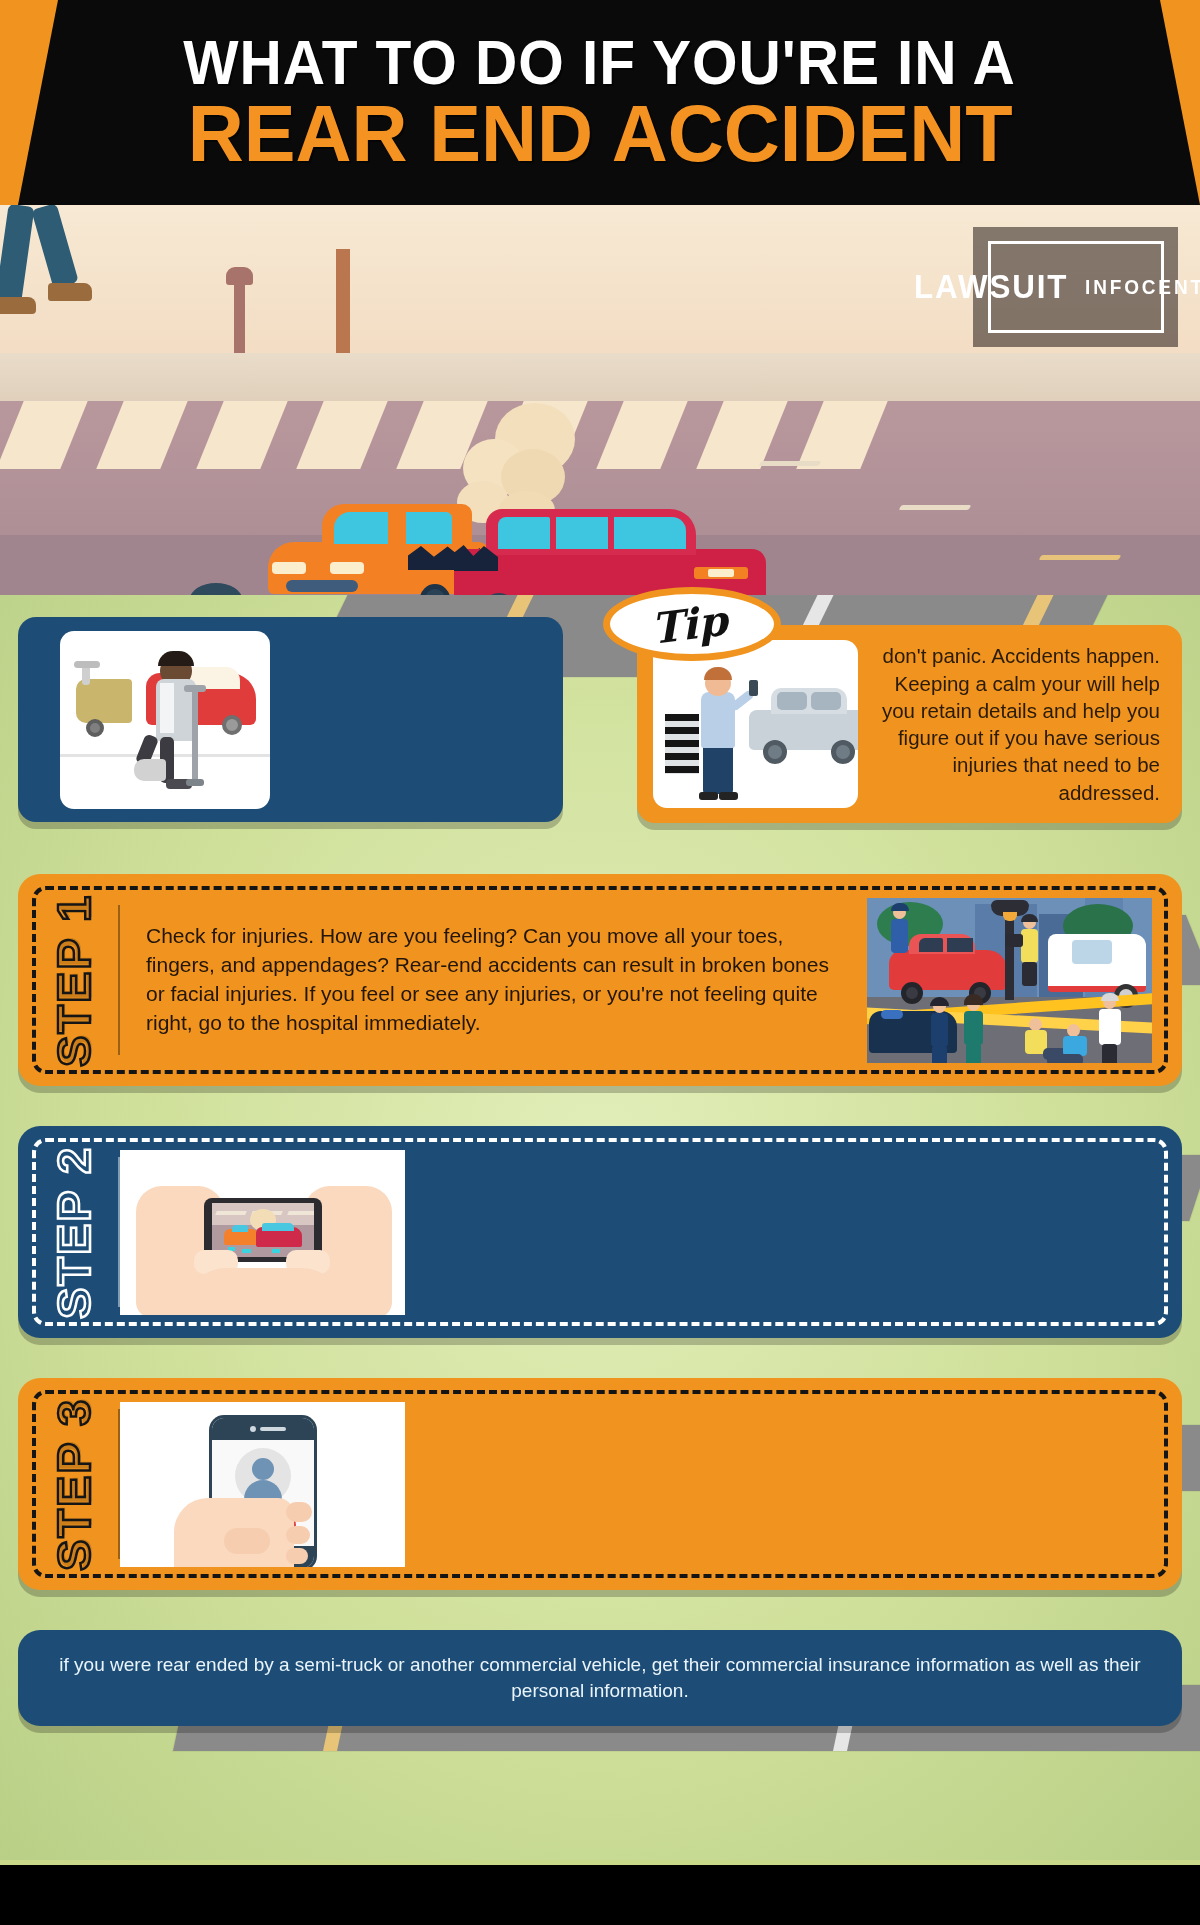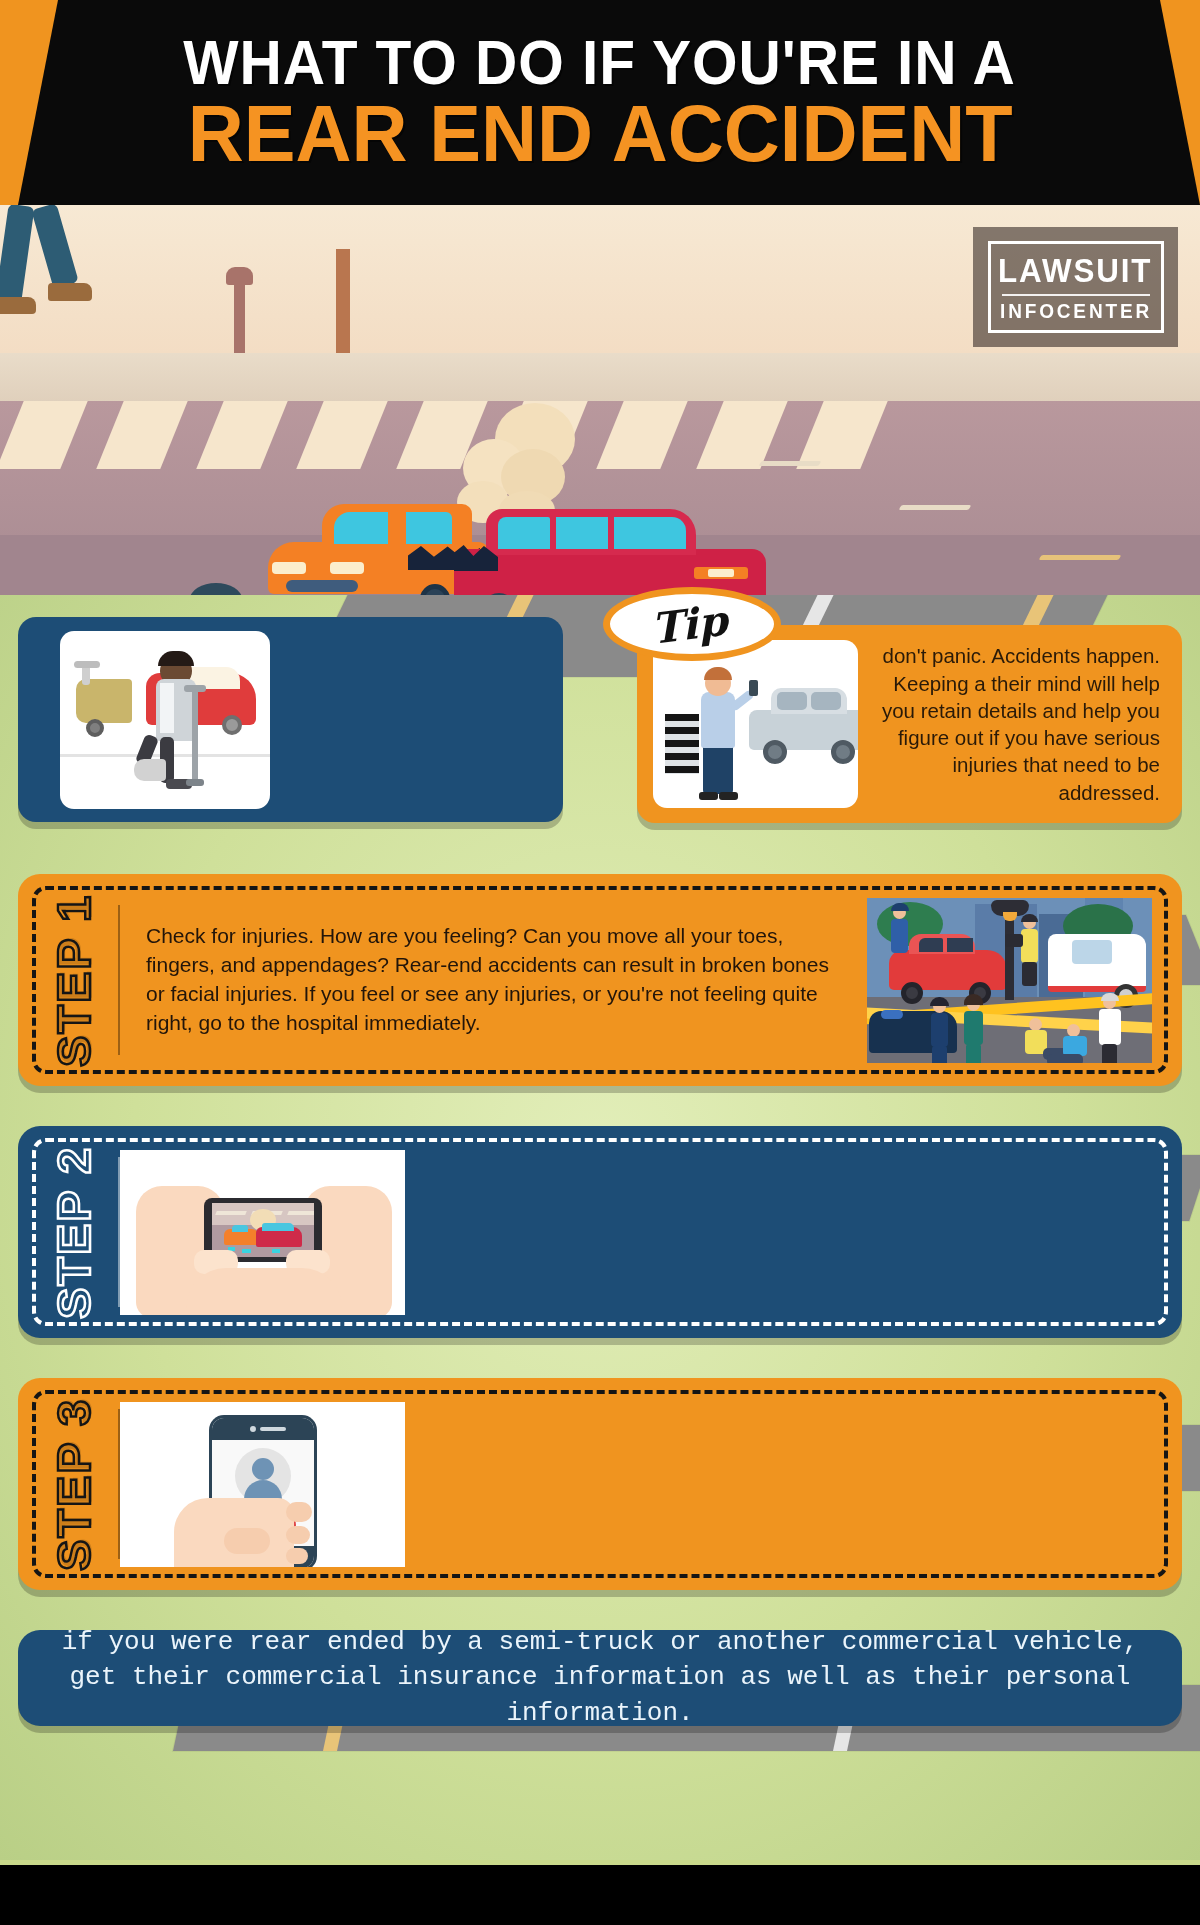--- a/index.html
+++ b/index.html
@@ -127,21 +127,21 @@
   .logo-box {
     position:absolute; top:22px; right:22px;
     width:205px; height:120px;
     background: rgba(60,48,44,0.62);
     display:flex; align-items:center; justify-content:center;
     z-index: 6;
   }
   .logo-inner {
     width:176px; height:92px;
     border:3px solid #ffffff;
-    display:flex; flex-direction:column; align-items:center; justify-content:center;
+    display:flex; flex-direction:row; align-items:center; justify-content:center;
     gap:4px;
   }
   .logo-l1 {
     color:#ffffff; font-family:"Liberation Sans Narrow","Liberation Sans",sans-serif;
     font-weight:bold; font-size:33px; letter-spacing:2px; transform:scaleX(0.95);
   }
   .logo-rule { width:148px; height:2px; background:#ffffff; opacity:.9; }
   .logo-l2 {
     color:#ffffff; font-family:"Liberation Sans Narrow","Liberation Sans",sans-serif;
     font-weight:bold; font-size:20px; letter-spacing:3px; transform:scaleX(0.95);
@@ -332,24 +332,23 @@
     background:#1d4d76;
     border-radius: 22px;
     height: 96px;
     box-shadow: 0 7px 0 rgba(0,0,0,0.22);
     display:flex; align-items:center; justify-content:center;
     padding: 0 40px;
     z-index: 5;
   }
   .footer-note p {
     color:#eaf4fb;
-    font-size: 26px;
+    font-size: 19px;
     line-height: 1.35;
     text-align:center;
-    font-family:Liberation Mono, monospace;
   }
 
   .bottom-black {
     position:absolute;
     left:0; bottom:0; width:1200px; height:60px;
     background:#000000;
     z-index: 6;
   }
 
   
@@ -593,21 +592,21 @@
 
           <div class="tm-legs"></div>
           <div class="tm-shoe" style="left:46px;"></div>
           <div class="tm-shoe" style="left:66px;"></div>
           <div class="tm-body"></div>
           <div class="tm-arm"></div>
           <div class="tm-phone"></div>
           <div class="tm-head"></div>
           <div class="tm-hair"></div>
         </div>
-        <div class="tip-text">don't panic. Accidents happen. Keeping a their mind will help you retain details and help you figure out if you have serious injuries that need to be addressed.</div>
+        <div class="tip-text">don't panic. Accidents happen. Keeping a calm your will help you retain details and help you figure out if you have serious injuries that need to be addressed.</div>
       </div>
 
       <div class="tip-badge">
         <span>Tip</span>
       </div>
     </div>
 
     <div class="gap-sm"></div>
 
     <div class="step orange">

